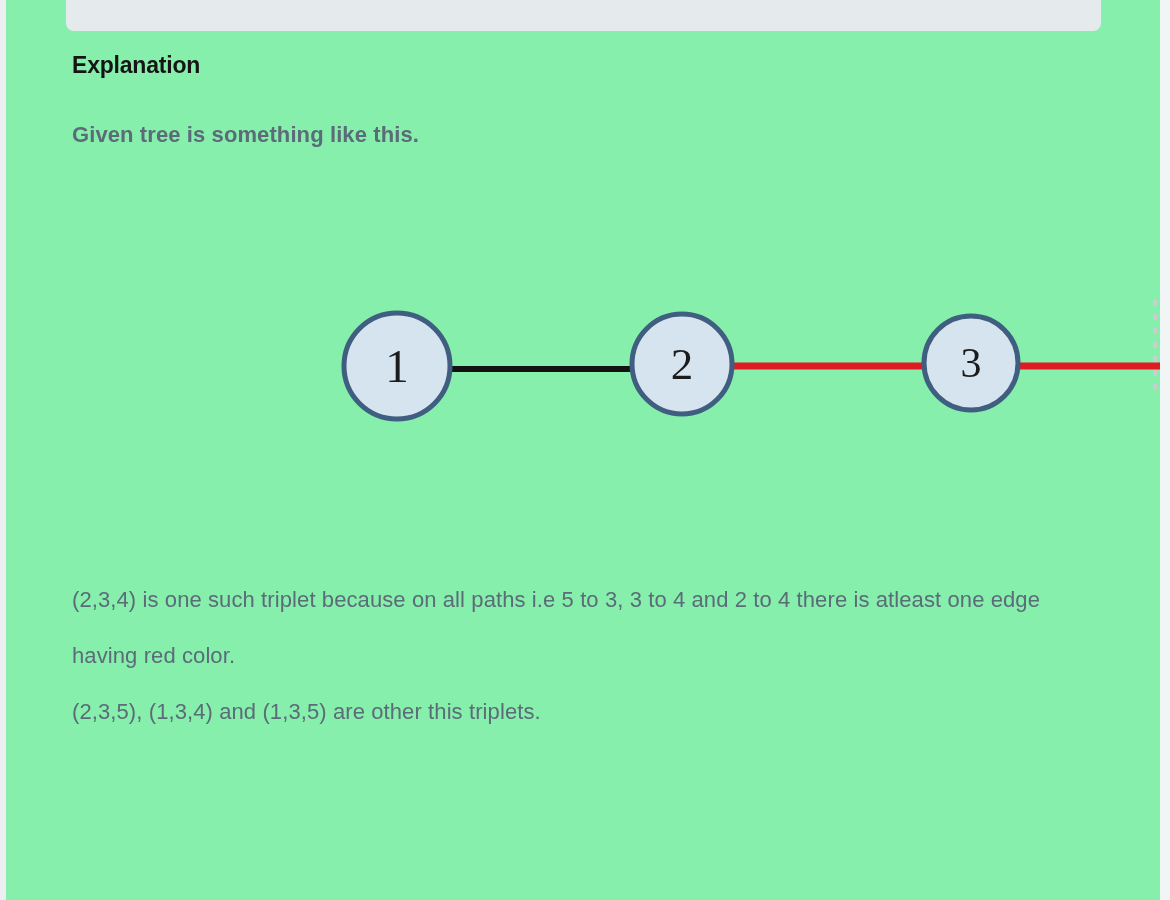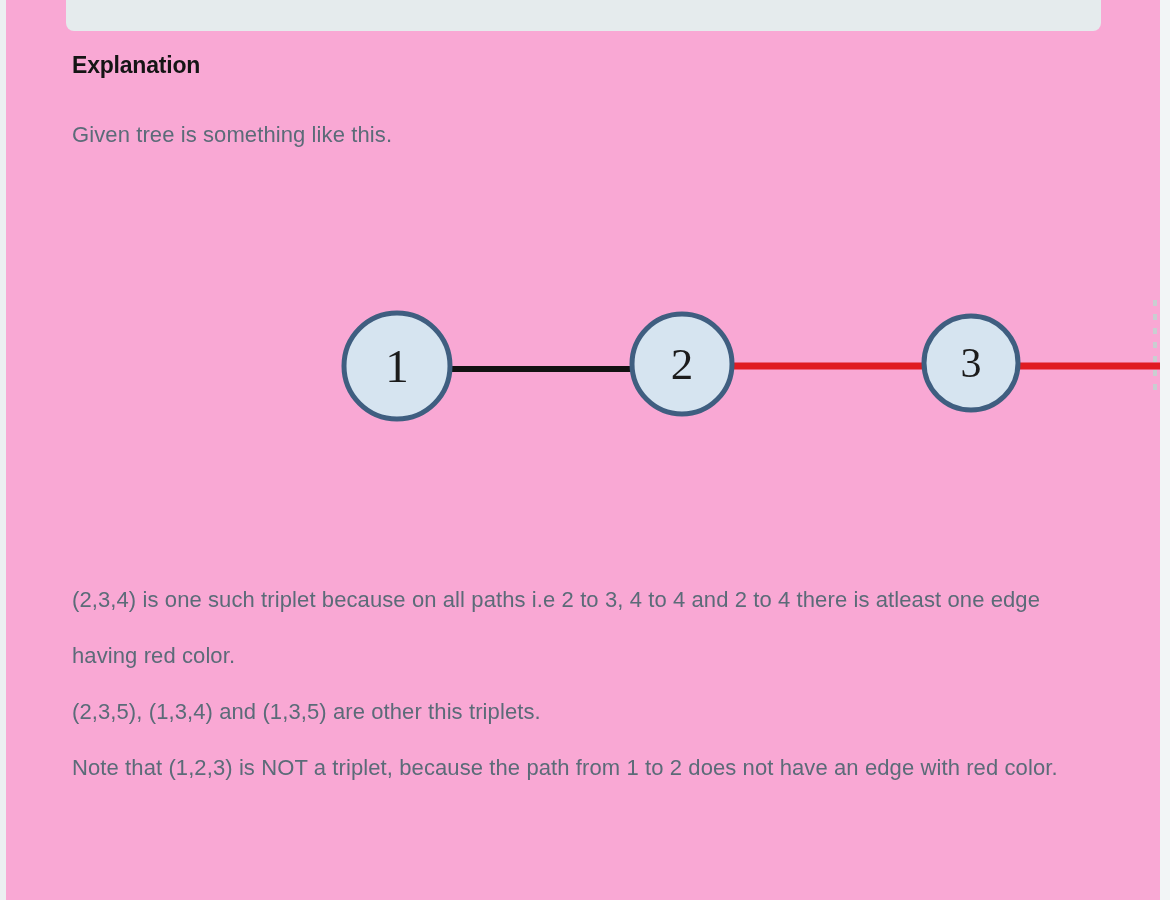--- a/index.html
+++ b/index.html
@@ -26,21 +26,21 @@
   }
   .edge-rail.left  { left: 0; }
   .edge-rail.right { right: 0; width: 10px; background: #f2f5f6; }
 
   .page {
     position: absolute;
     left: 6px;
     right: 10px;
     top: 0;
     bottom: 0;
-    background: #f9a8d4;
+    background: #86efac;
     overflow: hidden;
   }
 
   
   .answer-panel {
     position: absolute;
     left: 60px;
     top: -120px;
     width: 1035px;
     height: 151px;
@@ -60,20 +60,21 @@
   }
 
   .lead-text {
     position: absolute;
     left: 66px;
     top: 121px;
     font-size: 22px;
     color: #5b6b78;
     line-height: 1.3;
     letter-spacing: 0.1px;
+    font-weight: bold;
   }
 
   
   .figure {
     position: absolute;
     left: 60px;
     top: 180px;
     width: 1100px;
     height: 330px;
   }
@@ -138,19 +139,18 @@
           <text x="616" y="184" text-anchor="middle" dominant-baseline="central" font-family="Liberation Serif, serif" font-size="45" fill="#1b1b1b">2</text>
         </g>
         <g>
           <circle cx="905" cy="183" r="47" fill="#d6e4f0" stroke="#3f5e80" stroke-width="5"></circle>
           <text x="905" y="183" text-anchor="middle" dominant-baseline="central" font-family="Liberation Serif, serif" font-size="42" fill="#1b1b1b">3</text>
         </g>
       </svg>
   </div>
 
   <div class="body-copy">
-    <p>(2,3,4) is one such triplet because on all paths i.e 2 to 3, 4 to 4 and 2 to 4 there is atleast one edge having red color.</p>
+    <p>(2,3,4) is one such triplet because on all paths i.e 5 to 3, 3 to 4 and 2 to 4 there is atleast one edge having red color.</p>
     <p>(2,3,5), (1,3,4) and (1,3,5) are other this triplets.</p>
-    <p>Note that (1,2,3) is NOT a triplet, because the path from 1 to 2 does not have an edge with red color.</p>
   </div>
 
   <div class="scroll-ticks"></div>
 </div>
 
 </body></html>

